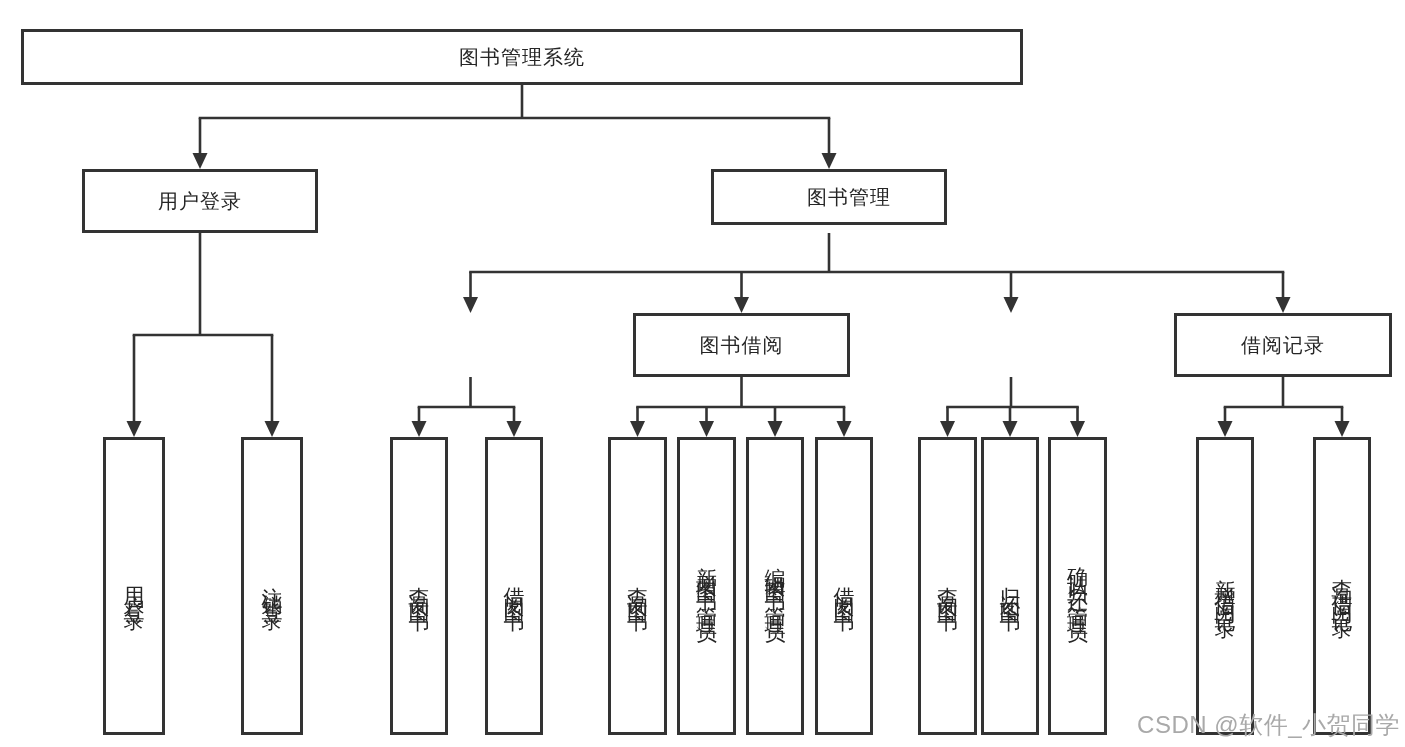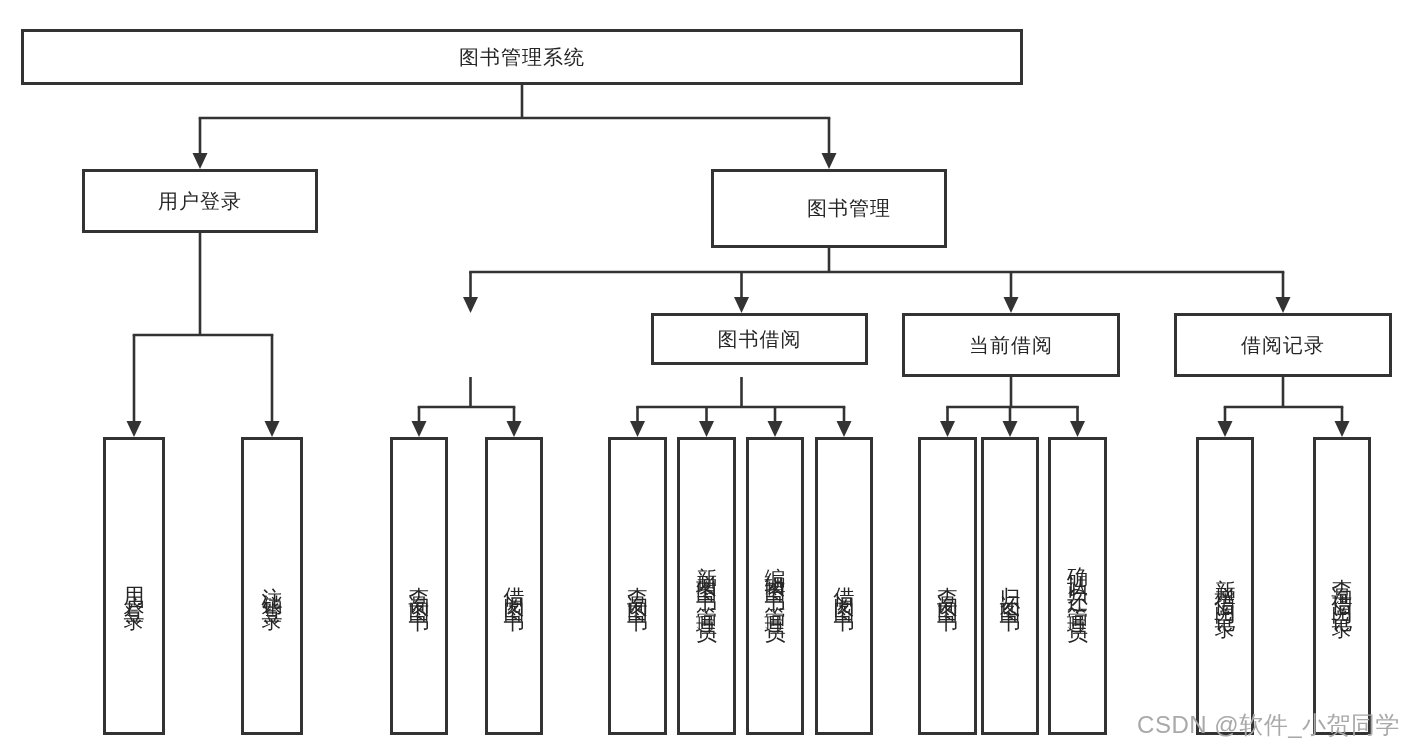--- a/index.html
+++ b/index.html
@@ -130,28 +130,25 @@
       <line x1="1342" y1="407" x2="1342" y2="424"></line>
       <polygon points="1334.5,421 1349.5,421 1342,437"></polygon>
     </svg>
   <div id="node-layer">
       <div class="node horiz" style="left: 21px; top: 29px; width: 1002px; height: 56px;">
         <span class="label">图书管理系统</span>
       </div>
       <div class="node horiz" style="left: 82px; top: 169px; width: 236px; height: 64px;">
         <span class="label">用户登录</span>
       </div>
-      <div class="node horiz" style="left: 711px; top: 169px; width: 236px; height: 79px; padding-left: 40px;">
+      <div class="node horiz" style="left: 711px; top: 169px; width: 236px; height: 56px; padding-left: 40px;">
         <span class="label">图书管理</span>
       </div>
-      <div class="node horiz" style="left: 651px; top: 313px; width: 217px; height: 52px;">
+      <div class="node horiz" style="left: 633px; top: 313px; width: 217px; height: 64px;">
         <span class="label">图书借阅</span>
-      </div>
-      <div class="node horiz" style="left: 902px; top: 313px; width: 218px; height: 64px;">
-        <span class="label">当前借阅</span>
       </div>
       <div class="node horiz" style="left: 1174px; top: 313px; width: 218px; height: 64px;">
         <span class="label">借阅记录</span>
       </div>
       <div class="node vert" style="left: 103px; top: 437px; width: 62px; height: 298px;">
         <span class="label">用户登录</span>
       </div>
       <div class="node vert" style="left: 241px; top: 437px; width: 62px; height: 298px;">
         <span class="label">注销登录</span>
       </div>

